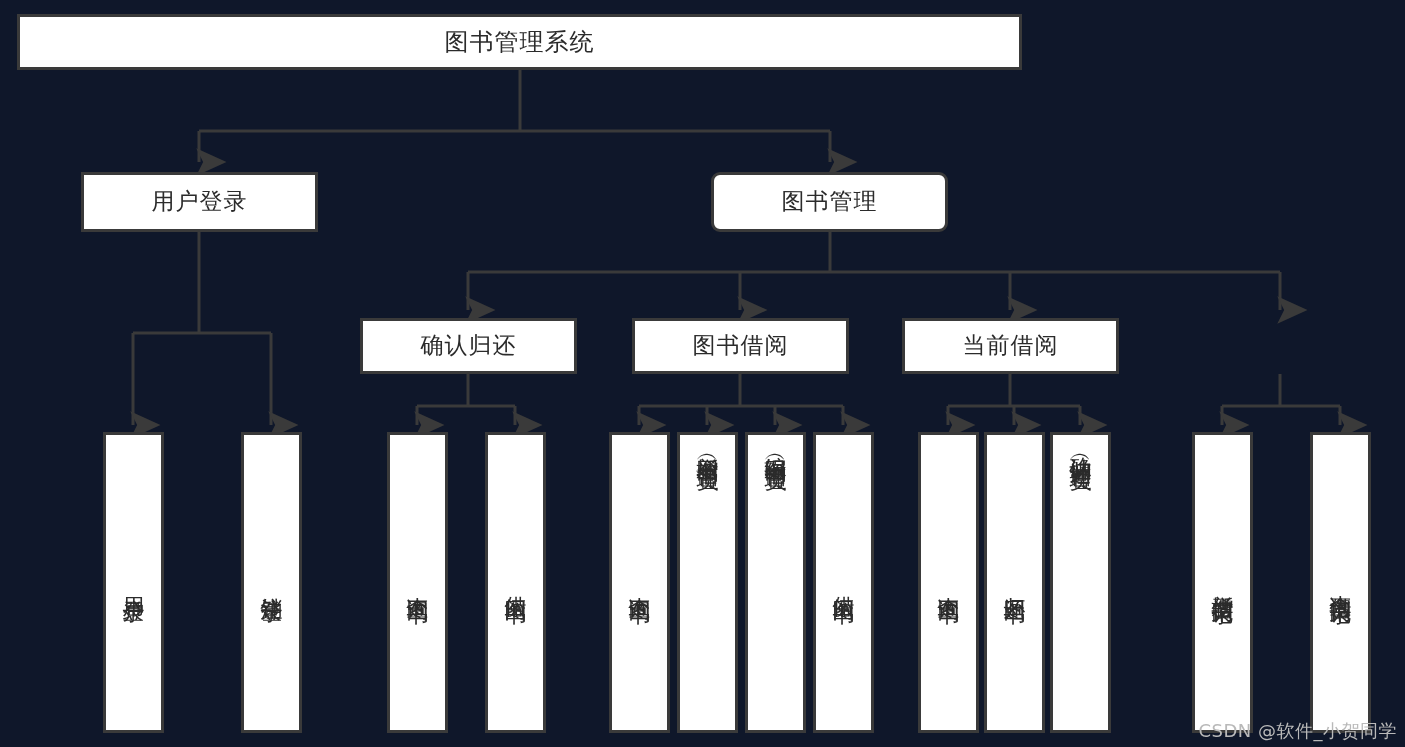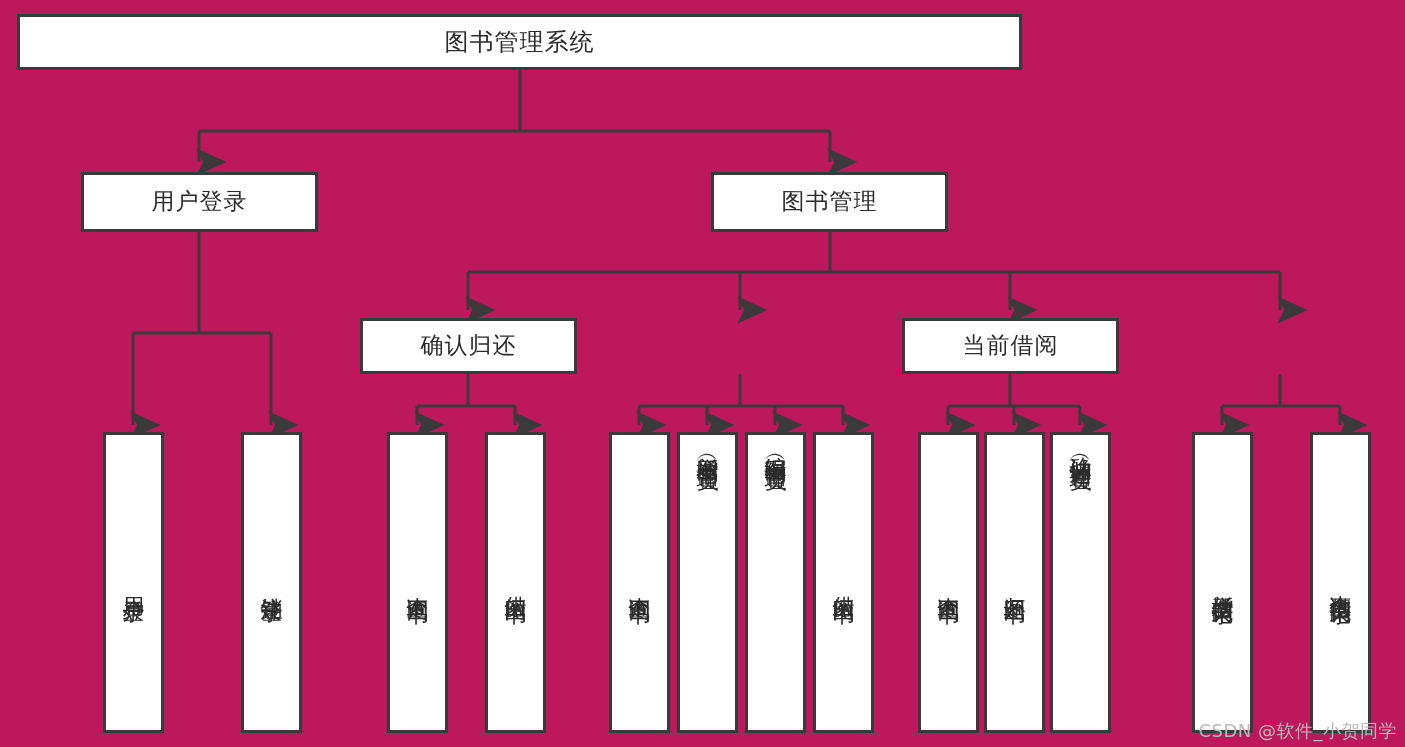--- a/index.html
+++ b/index.html
@@ -7,21 +7,21 @@
     padding: 0;
     background: #ffffff;
   }
   body {
     font-family: "DejaVu Sans", "Liberation Sans", sans-serif;
   }
   #canvas {
     position: relative;
     width: 1405px;
     height: 747px;
-    background: #be185d;
+    background: #0f172a;
     overflow: hidden;
   }
   svg#edges {
     position: absolute;
     left: 0;
     top: 0;
     width: 1405px;
     height: 747px;
     pointer-events: none;
   }
@@ -126,28 +126,31 @@
   </svg>
 
   <div class="node horiz root" style="left:17px; top:14px; width:1005px; height:56px;">
     <span>图书管理系统</span>
   </div>
 
   <div class="node horiz" style="left:81px; top:172px; width:237px; height:60px;">
     <span>用户登录</span>
   </div>
 
-  <div class="node horiz" style="left:711px; top:172px; width:237px; height:60px;">
+  <div class="node horiz" style="left:711px; top:172px; width:237px; height:60px;border-radius:9px;">
     <span>图书管理</span>
   </div>
 
   <div class="node horiz" style="left:360px; top:318px; width:217px; height:56px;">
     <span>确认归还</span>
   </div>
 
+  <div class="node horiz" style="left:632px; top:318px; width:217px; height:56px;">
+    <span>图书借阅</span>
+  </div>
 
   <div class="node horiz" style="left:902px; top:318px; width:217px; height:56px;align-items:center;">
     <span>当前借阅</span>
   </div>
 
 
   <div class="node vert center-v" style="left:103px; top:432px; width:61px; height:301px;">
     <span class="vlabel">用户登录</span>
   </div>
 

